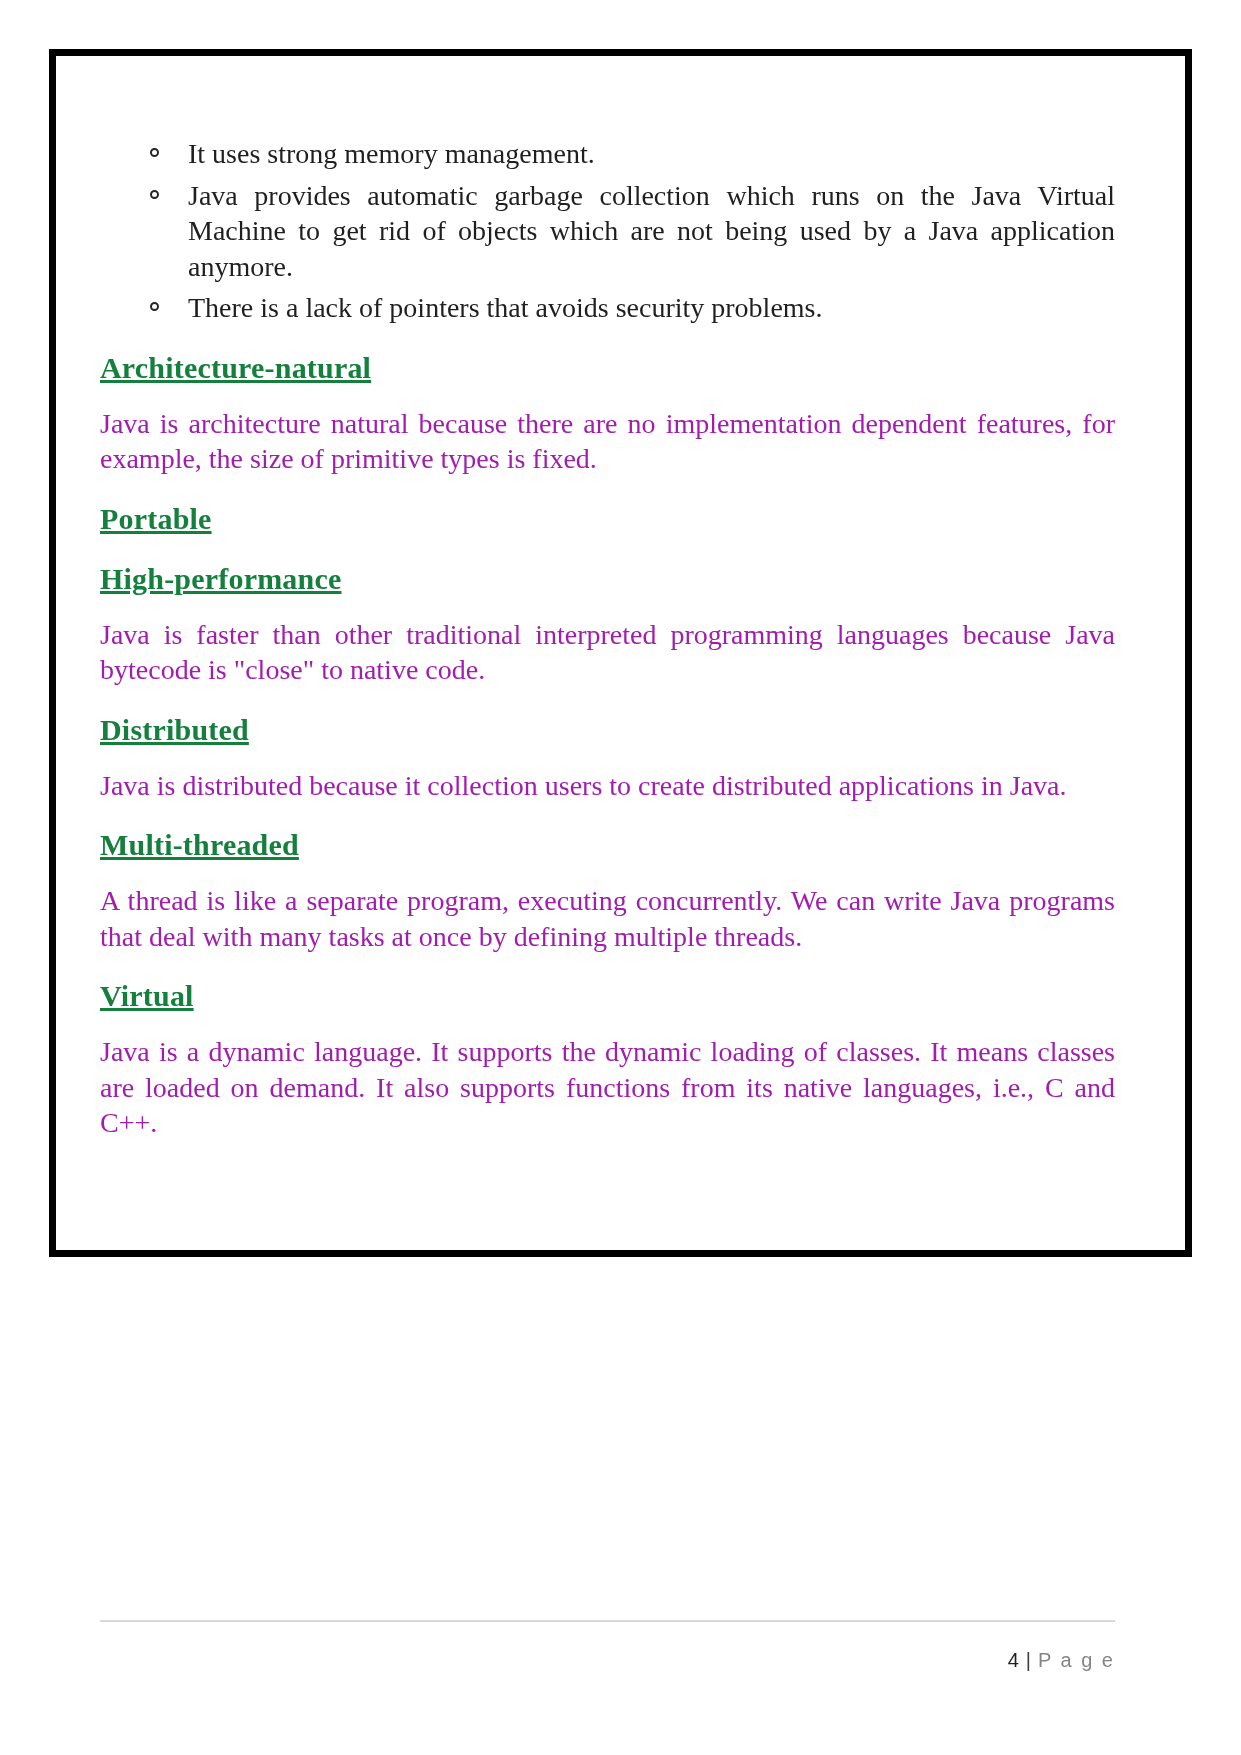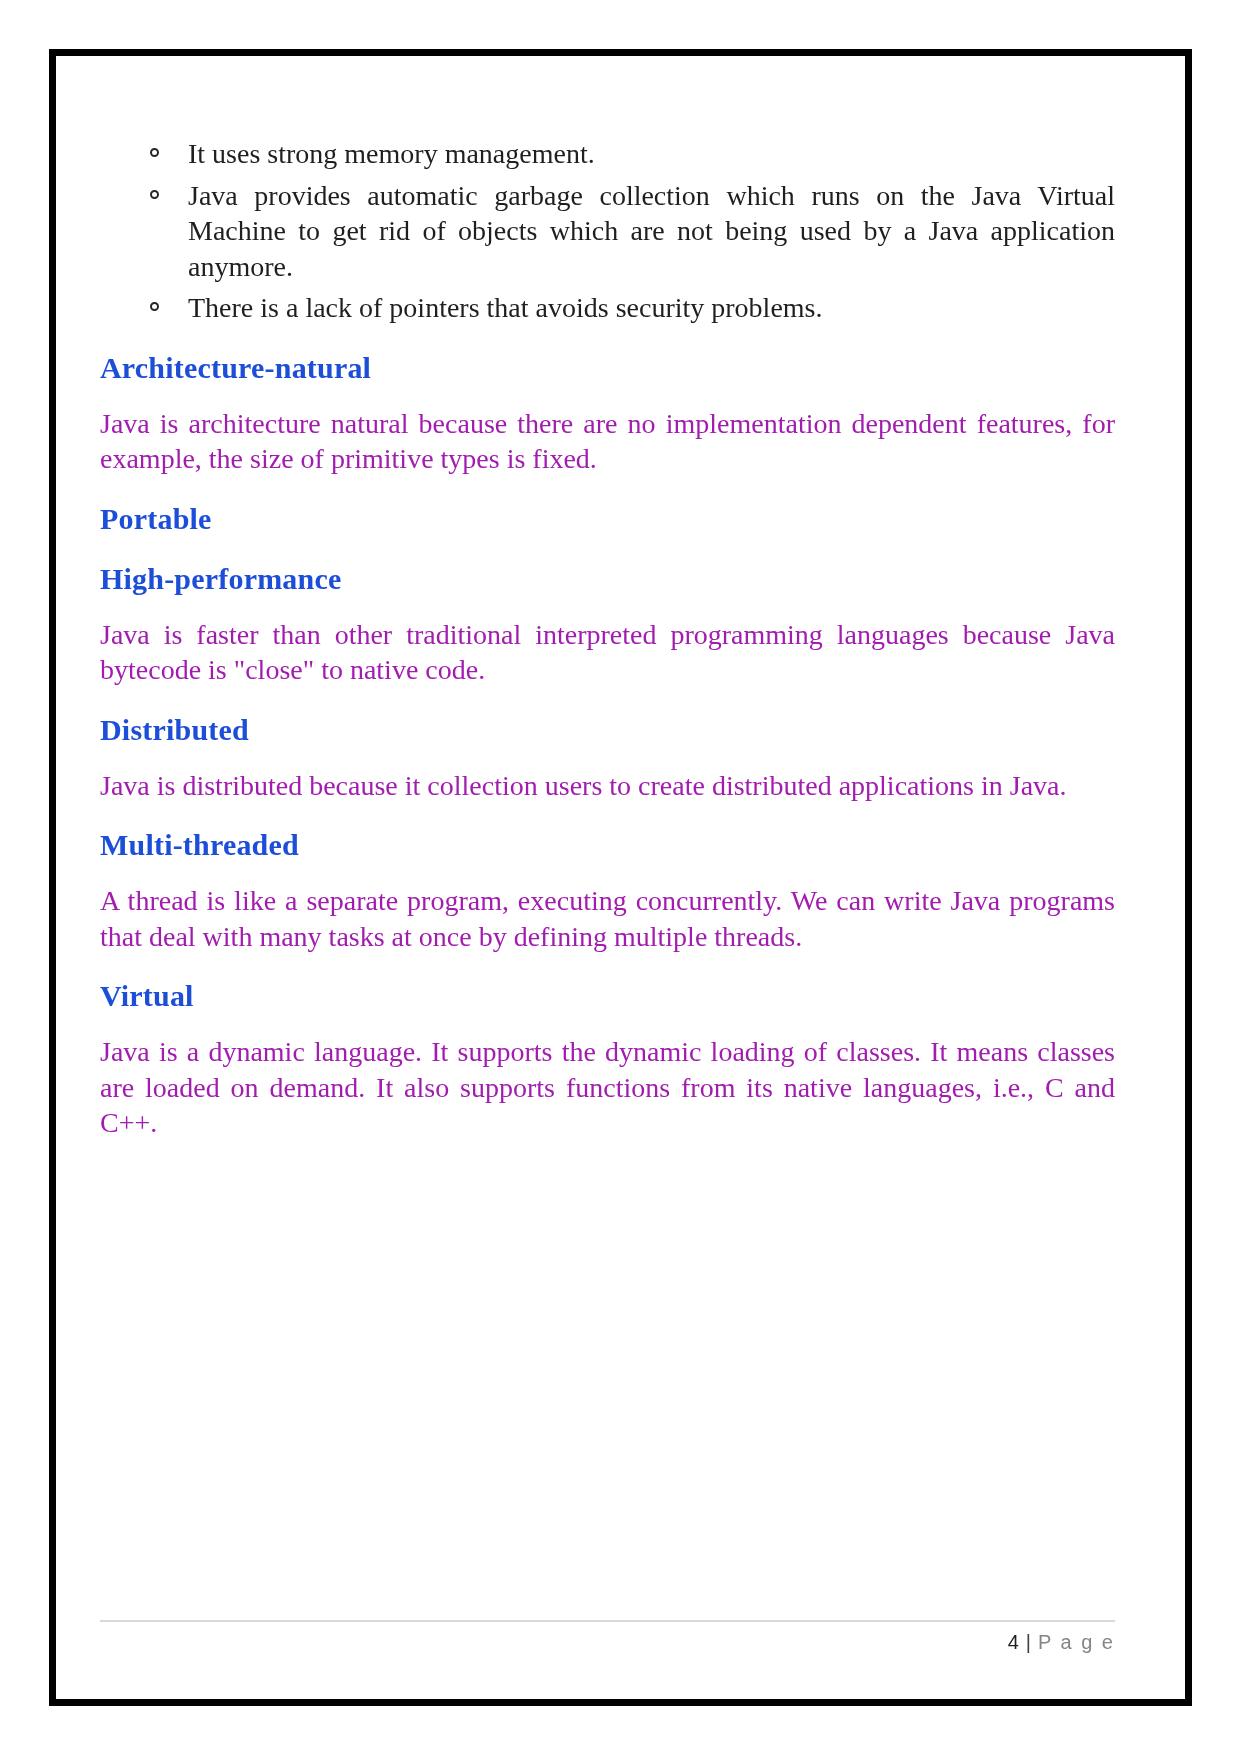--- a/index.html
+++ b/index.html
@@ -12,21 +12,21 @@
     height: 1755px;
     position: relative;
     font-family: "Liberation Serif", serif;
     color: #1f1f1f;
   }
   .page-frame {
     position: absolute;
     left: 49px;
     top: 49px;
     width: 1143px;
-    height: 1657px;
+    height: 1208px;
     border: 7px solid #000000;
     box-sizing: border-box;
     background: #ffffff;
   }
   .content {
     position: absolute;
     left: 44px;
     right: 70px;
     top: 80px;
   }
@@ -50,38 +50,39 @@
     height: 9px;
     border: 2px solid #262626;
     border-radius: 50%;
     box-sizing: border-box;
     display: block;
   }
   h2.sec-heading {
     font-size: 30px;
     line-height: 36px;
     font-weight: bold;
-    color: #1d4ed8;
+    color: #15803d;
     margin: 24px 0 0 0;
     letter-spacing: 0.2px;
+    text-decoration: underline;
   }
   p.sec-body {
     font-size: 28px;
     line-height: 35.5px;
     margin: 20px 0 0 0;
     text-align: justify;
     color: #a21caf;
   }
   .footer {
     position: absolute;
     left: 44px;
     right: 70px;
     top: 1564px;
     border-top: 2px solid #d9d9d9;
-    padding-top: 8px;
+    padding-top: 26px;
     text-align: right;
     font-family: "Liberation Sans", sans-serif;
     font-size: 20px;
     line-height: 24px;
   }
   .footer .page-num {
     color: #1f1f1f;
     margin-right: 7px;
   }
   .footer .sep {

